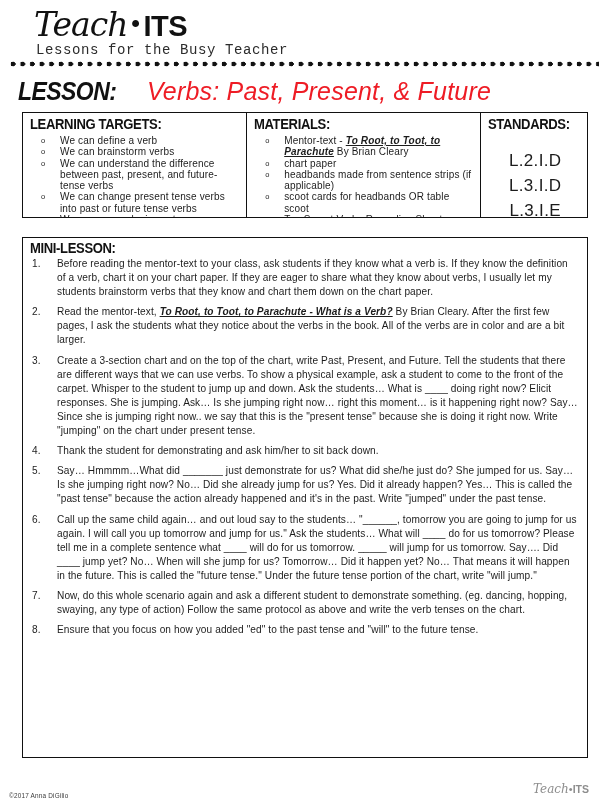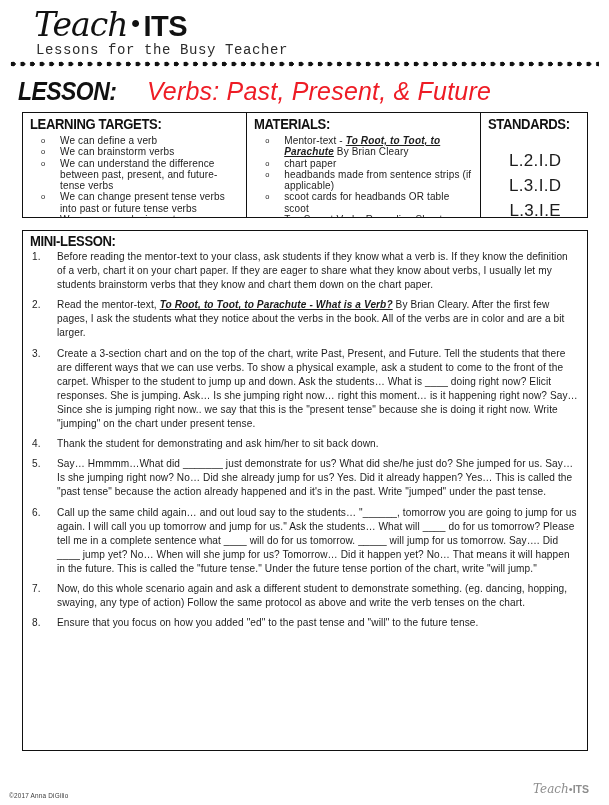--- a/index.html
+++ b/index.html
@@ -151,21 +151,21 @@
   }
   .standards-list div {
     font-size: 17px;
     line-height: 25px;
     color: #1c1c1c;
     letter-spacing: 0.3px;
   }
 
   
   .mini {
-    margin: 12px 21px 0 22px;
+    margin: 19px 21px 0 22px;
     border: 1.3px solid #111;
     height: 521px;
     padding: 2px 8px 0 7px;
     overflow: hidden;
   }
   .mini-head {
     font-family: "Liberation Sans", sans-serif;
     font-weight: bold;
     font-size: 14.5px;
     letter-spacing: -0.4px;

